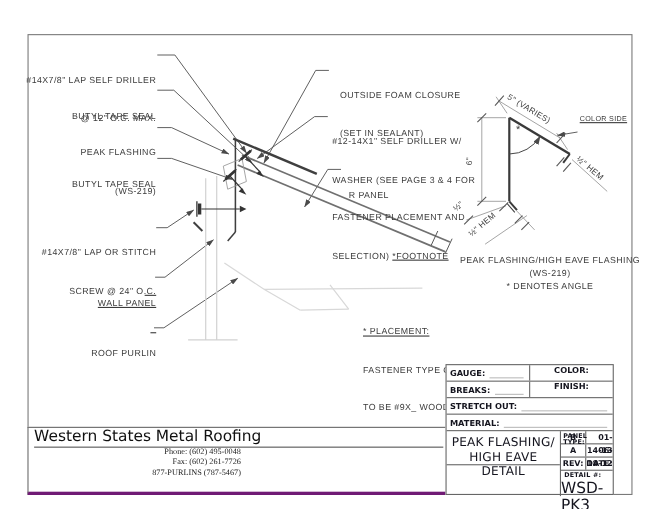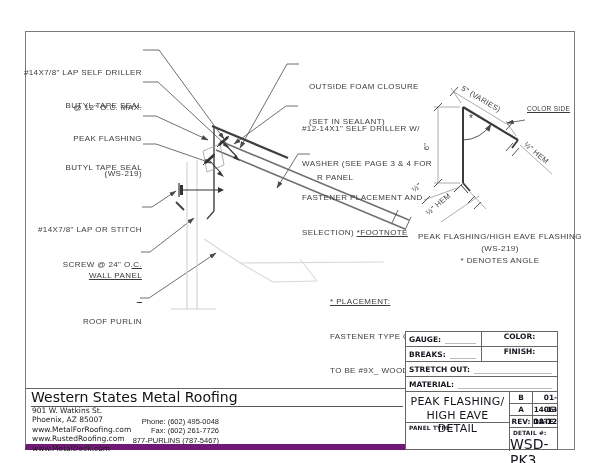--- a/index.html
+++ b/index.html
@@ -7,34 +7,34 @@
         font-family:"Liberation Sans",sans-serif;}
   
   .frame{position:absolute;left:25px;top:31px;width:550px;height:419px;border:1px solid #7a7a7a;box-sizing:border-box;}
   
   .cad{position:absolute;font-size:8px;line-height:11.5px;letter-spacing:.4px;color:#3b3b3b;white-space:pre;}
   .cad.r{text-align:right;}
   .u{text-decoration:underline;}
   svg{position:absolute;left:0;top:0;}
   .rot{position:absolute;font-size:7.5px;color:#3b3b3b;letter-spacing:.3px;white-space:pre;}
   
-  .company{position:absolute;left:25px;top:388px;width:380px;height:62px;border-top:1px solid #666;border-left:1px solid #7a7a7a;border-bottom:6px solid #701a75;box-sizing:border-box;background:#fff;}
+  .company{position:absolute;left:25px;top:388px;width:380px;height:62px;border-top:1px solid #666;border-left:1px solid #7a7a7a;border-bottom:3px solid #701a75;box-sizing:border-box;background:#fff;}
   .co-name{position:absolute;left:5px;top:0px;width:372px;font-family:"DejaVu Sans","Liberation Sans",sans-serif;
            font-size:14px;color:#111;border-bottom:1px solid #555;padding-bottom:1px;}
   .co-addr{position:absolute;left:6px;top:17px;font-family:"DejaVu Sans","Liberation Sans",sans-serif;font-size:7.5px;line-height:9.4px;color:#222;}
-  .co-contact{position:absolute;left:100px;top:28px;width:93px;text-align:right;font-family:Liberation Sans, sans-serif;font-size:7.5px;line-height:9.4px;color:#222;}
+  .co-contact{position:absolute;left:100px;top:17px;width:93px;text-align:right;font-family:Liberation Serif, serif;font-size:7.5px;line-height:9.4px;color:#222;}
   
   .tblock{position:absolute;left:405px;top:331px;width:153px;height:119px;border:1px solid #666;box-sizing:border-box;background:#fff;
           font-family:"DejaVu Sans","Liberation Sans",sans-serif;color:#15151f;}
   .spec-row{display:flex;height:15px;border-bottom:1px solid #666;box-sizing:border-box;}
   .spec-cell{flex:1;display:flex;align-items:center;padding:0 3px;font-size:7.5px;font-weight:bold;box-sizing:border-box;}
   .spec-cell + .spec-cell{border-left:1px solid #666;flex-direction:column;}
   .blank{flex:1;height:8px;border-bottom:1px solid #bbb;margin:0 2px 0 4px;}
   .bottom-split{display:flex;height:59px;}
-  .t-left{width:104px;border-right:1px solid #666;box-sizing:border-box;display:flex;flex-direction:column;}
+  .t-left{width:104px;border-right:1px solid #666;box-sizing:border-box;display:flex;flex-direction:row;}
   .t-title{height:31px;text-align:center;font-size:11px;line-height:13.5px;letter-spacing:.2px;padding-top:3px;border-bottom:1px solid #666;box-sizing:border-box;}
   .t-panel{flex:1;position:relative;}
   .tiny{font-size:5.8px;font-weight:bold;position:absolute;left:3px;top:2px;letter-spacing:.2px;}
   .t-panel-val{position:absolute;left:0;right:0;top:9px;text-align:center;font-size:12px;}
   .t-right{flex:1;display:flex;flex-direction:column;}
   .rev-row{display:flex;height:12px;border-bottom:1px solid #666;box-sizing:border-box;font-size:7.3px;font-weight:bold;}
   .rev-a{width:23px;border-right:1px solid #666;box-sizing:border-box;text-align:center;line-height:12px;}
   .rev-b{flex:1;text-align:right;line-height:12px;}
   .detail-cell{flex:1;position:relative;}
   .detail-val{position:absolute;left:0;right:0;top:8px;text-align:left;font-size:14px;}
@@ -201,27 +201,20 @@
   <div class="rot" style="left:423px;top:142px;transform:rotate(-90deg);transform-origin:center center;">6"</div>
   <div class="rot" style="left:413px;top:186px;transform:rotate(-40deg);transform-origin:left center;">½"</div>
   <div class="rot" style="left:427px;top:209px;transform:rotate(-40deg);transform-origin:left center;">½" HEM</div>
   <div class="rot" style="left:469px;top:113px;font-size:10px;">*</div>
   <div class="cad" style="left:400px;top:231px;width:200px;text-align:center;">PEAK FLASHING/HIGH EAVE FLASHING</div>
   <div class="cad" style="left:400px;top:243px;width:200px;text-align:center;">(WS-219)</div>
   <div class="cad" style="left:400px;top:255px;width:200px;text-align:center;">* DENOTES ANGLE</div>
 
   <div class="company">
     <div class="co-name">Western States Metal Roofing</div>
-    <div class="co-addr">
-      <div>901 W. Watkins St.</div>
-      <div>Phoenix, AZ 85007</div>
-      <div>www.MetalForRoofing.com</div>
-      <div>www.RustedRoofing.com</div>
-      <div>www.MetalDeck.com</div>
-    </div>
     <div class="co-contact">
       <div>Phone: (602) 495-0048</div>
       <div>Fax: (602) 261-7726</div>
       <div>877-PURLINS (787-5467)</div>
     </div>
   </div>
 
   <div class="tblock">
     <div class="spec-row">
       <div class="spec-cell">

